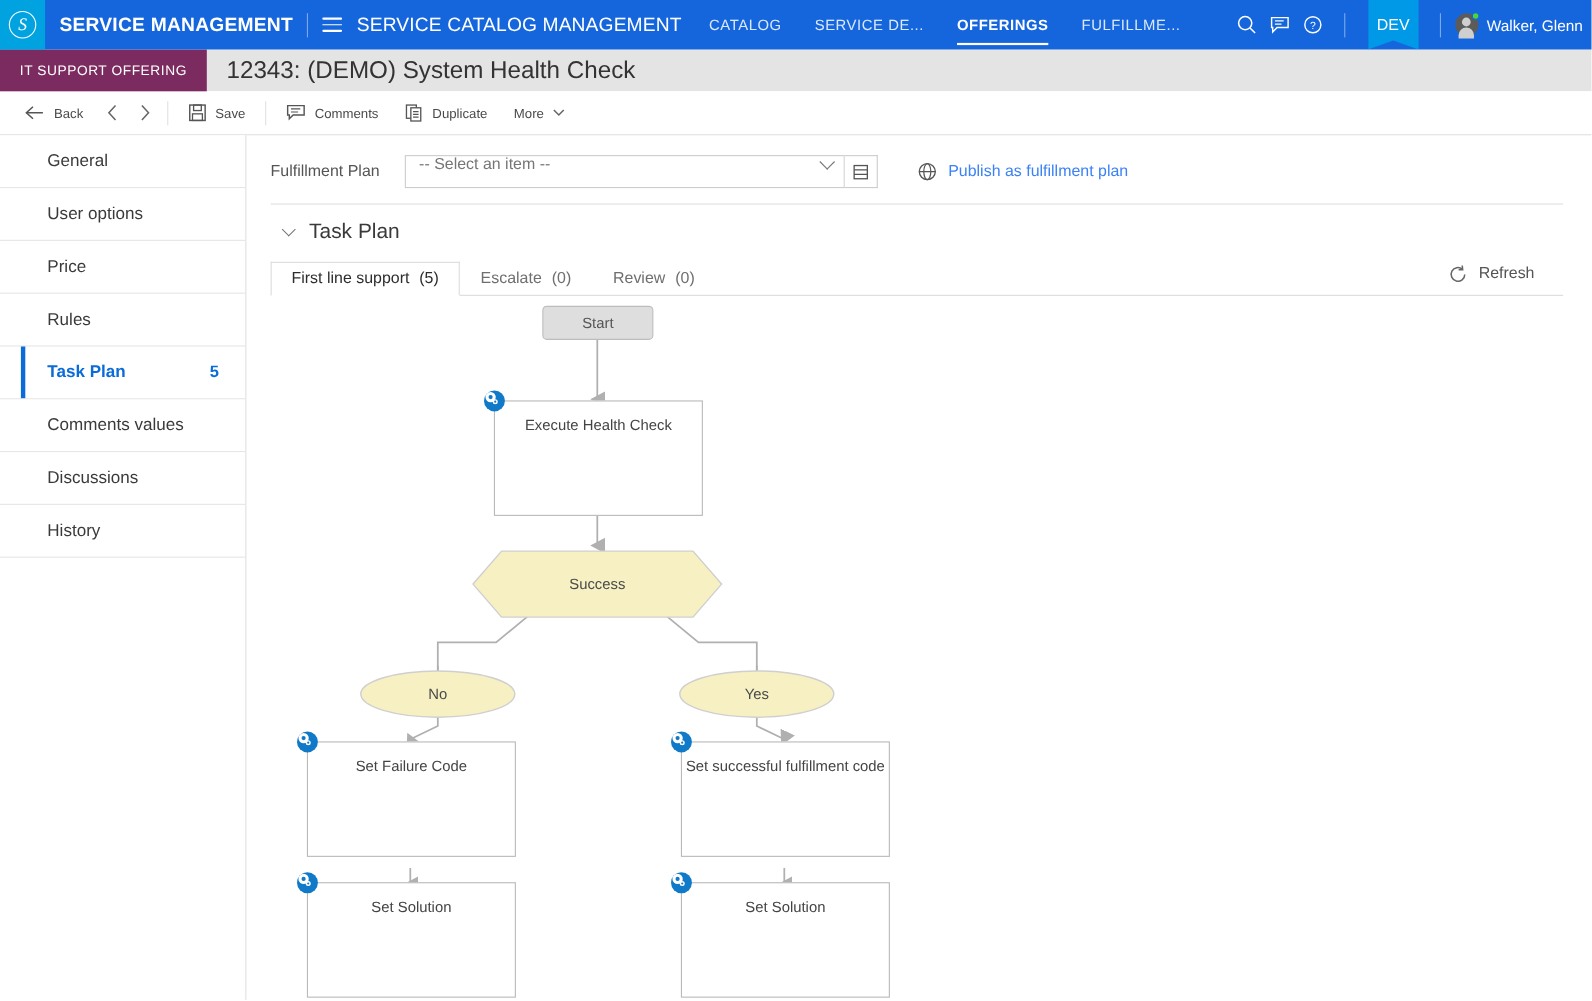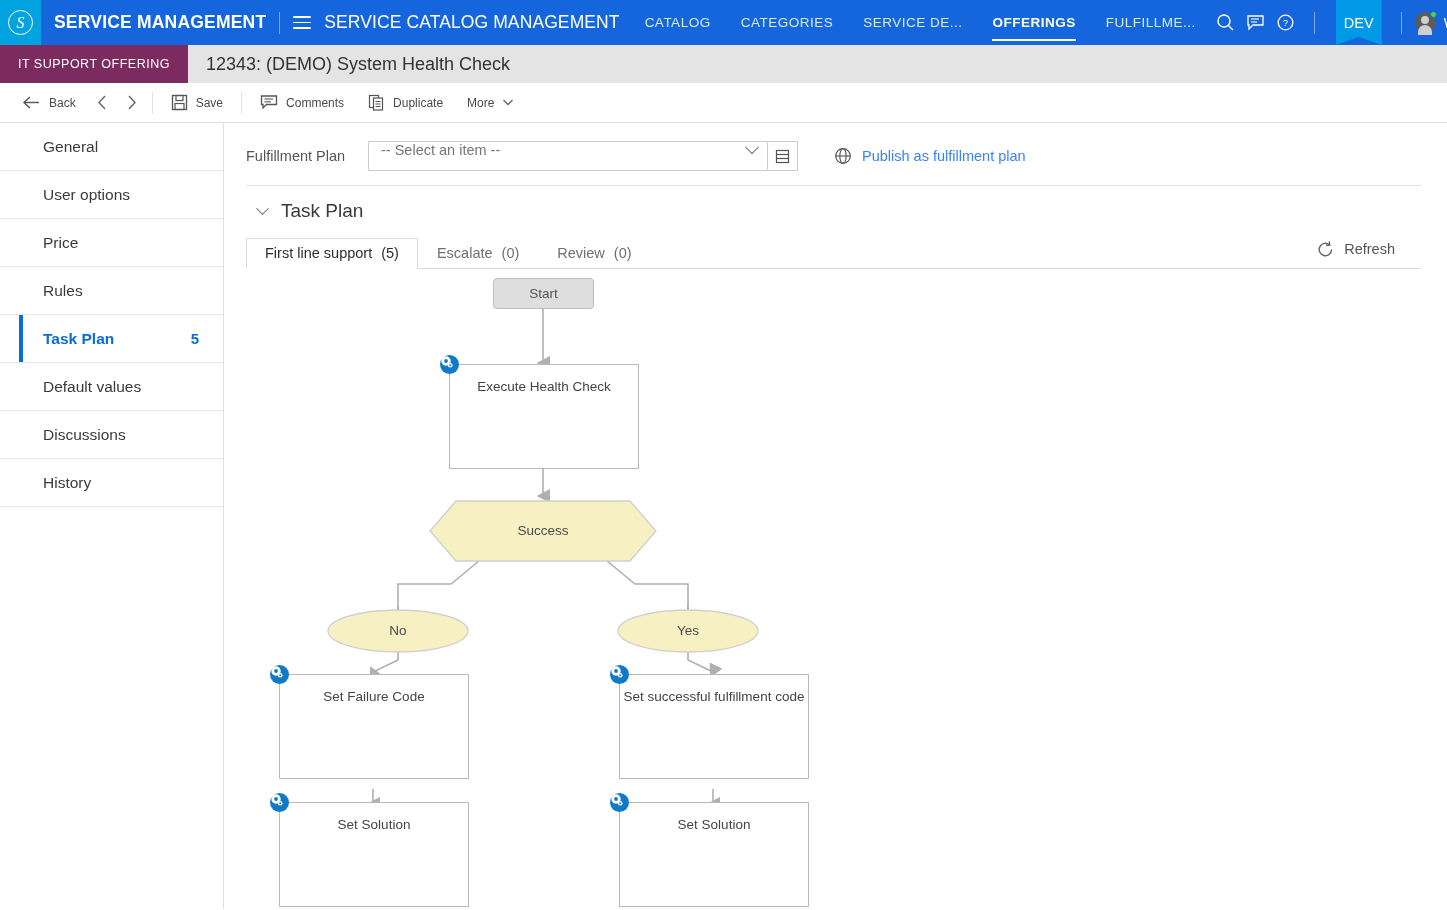--- a/index.html
+++ b/index.html
@@ -82,21 +82,21 @@
     border-radius:50%; background:#4cd437; border:1px solid #1566dd; z-index:2;
   }
   .username { font-size:14px; color:#ffffff; white-space:nowrap; }
 
   
   .rec-header { height: 38px; background:#e4e4e4; display:flex; align-items:stretch; }
   .rec-badge {
     background:#7b2b60; color:#fff; font-size:12.5px; letter-spacing:.5px;
     display:flex; align-items:center; padding: 0 18px; white-space:nowrap;
   }
-  .rec-title { font-size:18px; color:#333; display:flex; align-items:center; padding-left:18px; }
+  .rec-title { font-size:22px; color:#333; display:flex; align-items:center; padding-left:18px; }
 
   
   .toolbar {
     height: 40px; display:flex; align-items:center; background:#fff;
     border-bottom: 1px solid #e0e0e0; padding-left: 22px;
   }
   .tb-item {
     display:flex; align-items:center; gap:8px;
     font-size:12px; color:#4a4a4a; cursor:pointer;
     padding: 0 12px; height:40px; white-space:nowrap;text-align:right;
@@ -195,21 +195,20 @@
   <div class="vdiv"></div>
   <div class="hamburger">
     <span></span>
       <span></span>
       <span></span>
   </div>
   <div class="app-title">SERVICE CATALOG MANAGEMENT</div>
 
   <div class="nav-items">
     <div class="nav-item">CATALOG</div>
-    <div class="nav-item">CATEGORIES</div>
     <div class="nav-item">SERVICE DE...</div>
     <div class="nav-item active">OFFERINGS</div>
     <div class="nav-item">FULFILLME...</div>
   </div>
 
   <div class="top-right">
     <div class="ticon">
       <svg width="19" height="19" viewBox="0 0 19 19">
           <circle cx="8" cy="8" r="6" fill="none" stroke="#fff" stroke-width="1.4"></circle>
           <line x1="12.4" y1="12.4" x2="17" y2="17" stroke="#fff" stroke-width="1.4"></line>
@@ -315,21 +314,21 @@
     </div>
     <div class="side-item">
       <span>Rules</span>
       <span class="side-count"></span>
     </div>
     <div class="side-item active">
       <span>Task Plan</span>
       <span class="side-count">5</span>
     </div>
     <div class="side-item">
-      <span>Default values</span>
+      <span>Comments values</span>
       <span class="side-count"></span>
     </div>
     <div class="side-item">
       <span>Discussions</span>
       <span class="side-count"></span>
     </div>
     <div class="side-item">
       <span>History</span>
       <span class="side-count"></span>
     </div>

